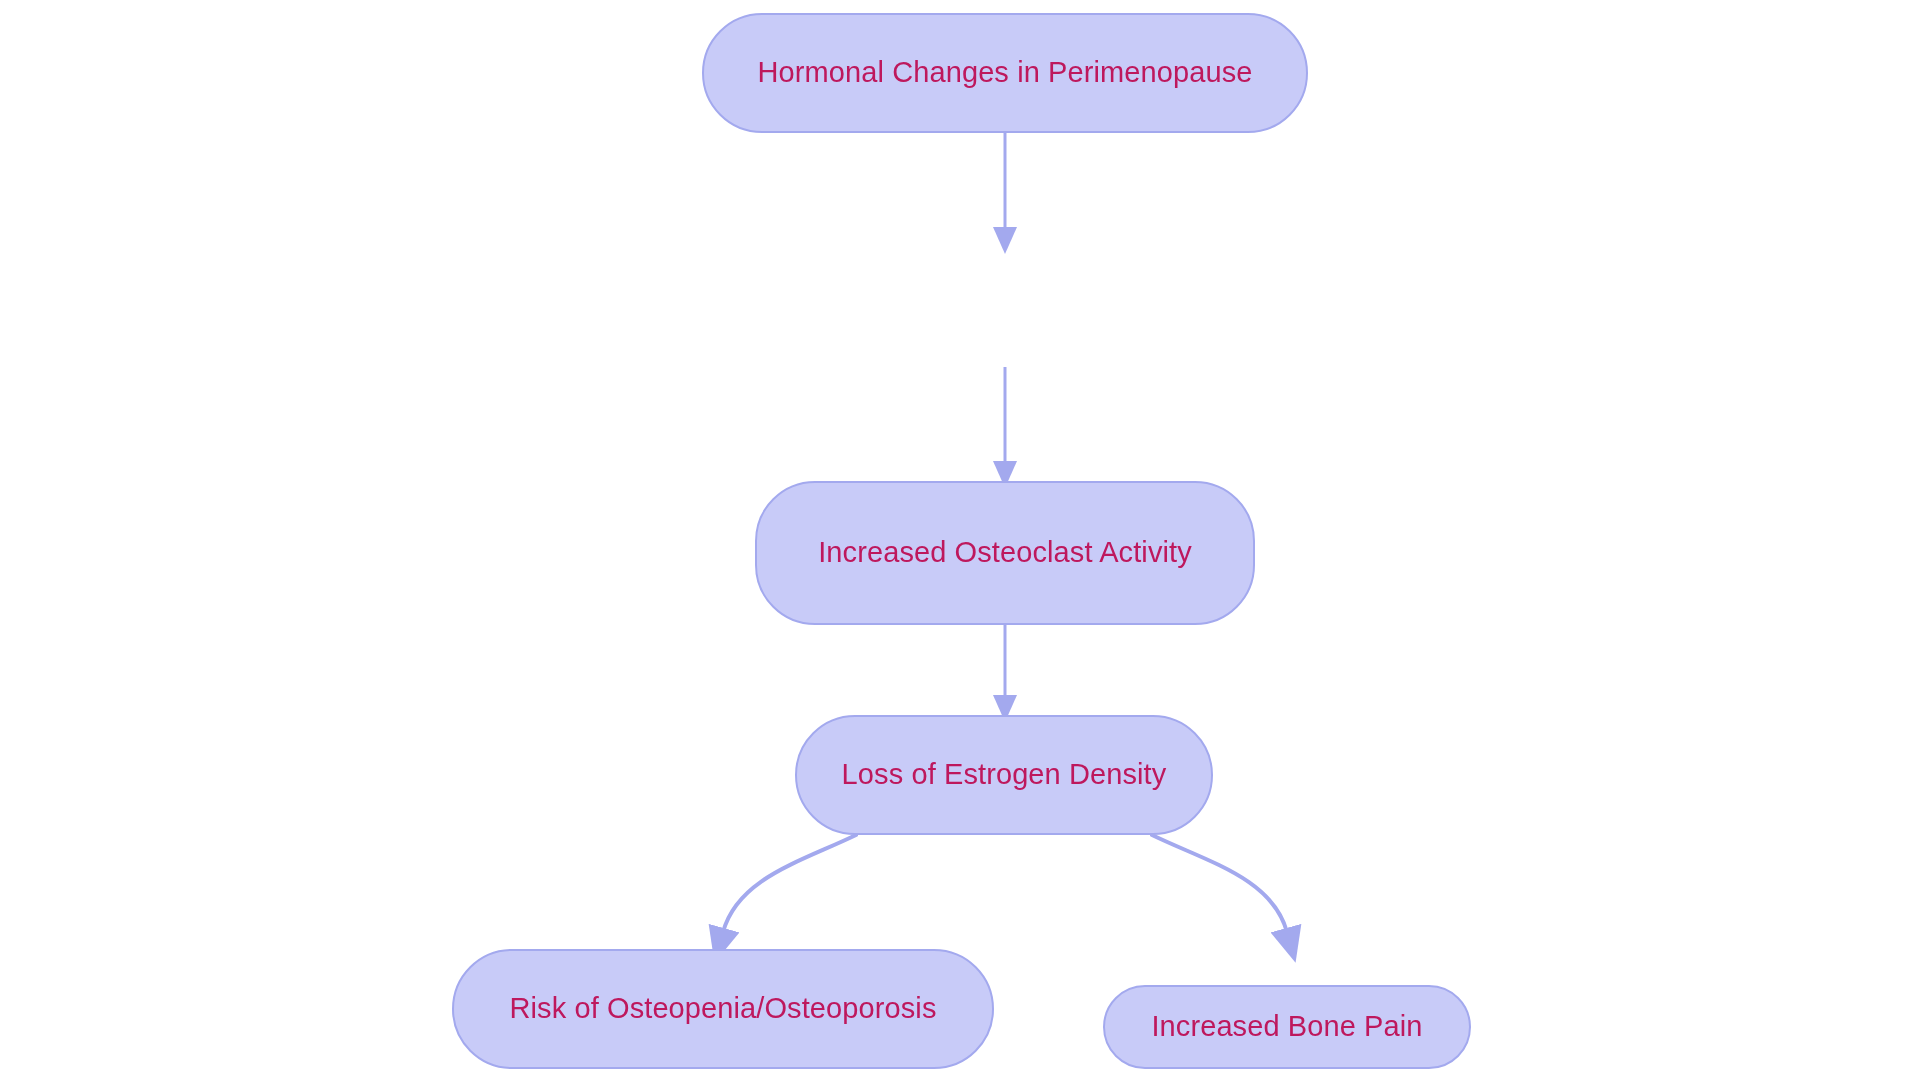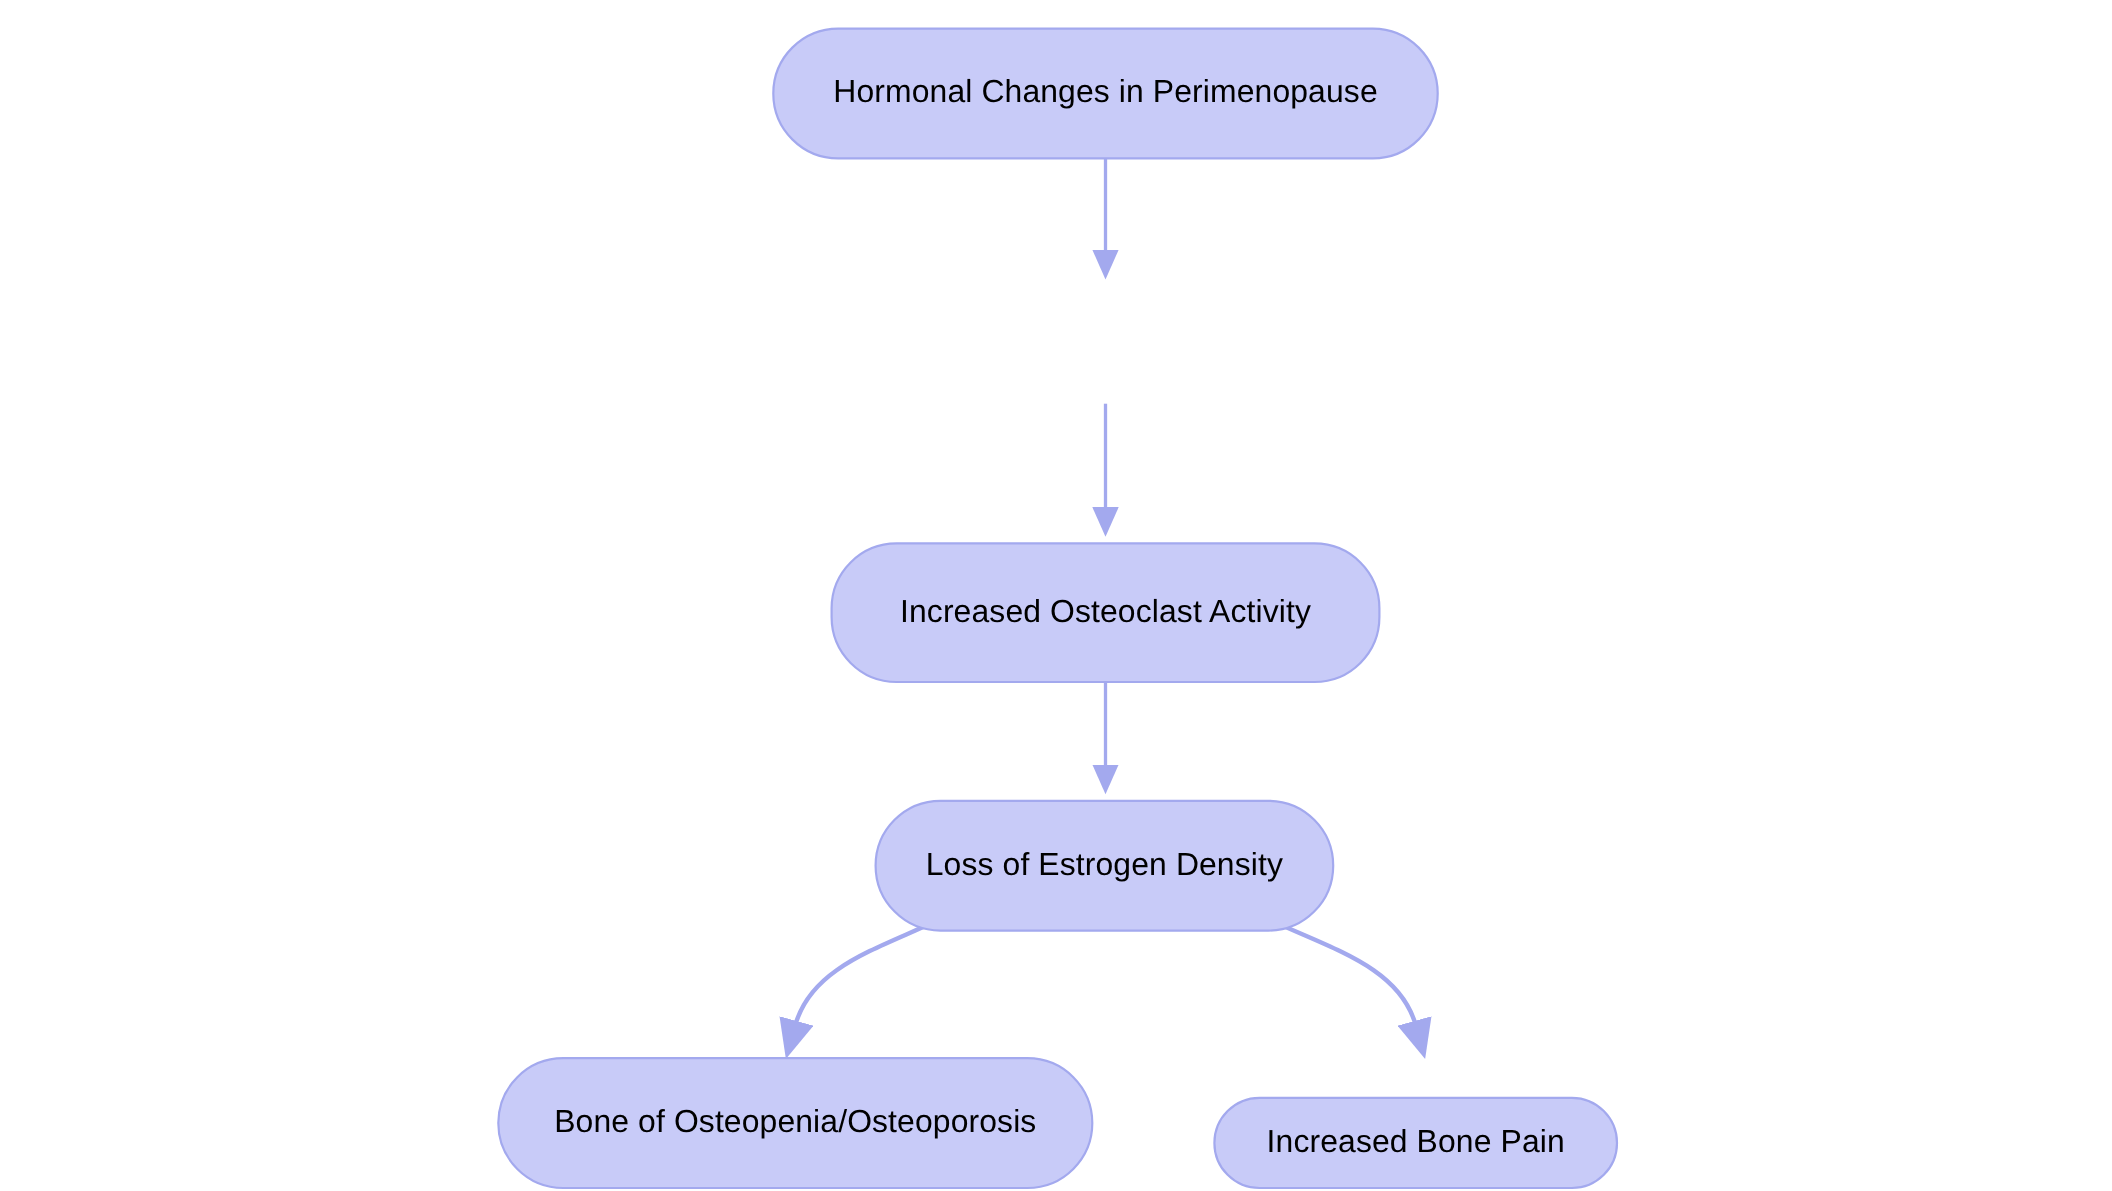--- a/index.html
+++ b/index.html
@@ -28,37 +28,36 @@
   }
   .node {
     position: absolute;
     box-sizing: border-box;
     display: flex;
     align-items: center;
     justify-content: center;
     background: #c8cbf8;
     border: 2px solid #a3a9ee;
     border-radius: 60px;
-    color: #000000;
+    color: #be185d;
     font-family: "Liberation Sans", sans-serif;
     font-size: 29px;
     font-weight: 400;
     letter-spacing: 0.1px;
     white-space: nowrap;
     text-align: center;
-    margin-top: 12px;
   }
   .node-label {
     display: block;
     line-height: 1.1;
   }
   
   #node-0 { left: 702px;  top: 13px;  width: 606px; height: 120px; }
   #node-1 { left: 700px;  top: 247px; width: 610px; height: 120px; }
-  #node-2 { left: 755px;  top: 481px; width: 500px; height: 128px; }
+  #node-2 { left: 755px;  top: 481px; width: 500px; height: 144px; }
   #node-3 { left: 795px;  top: 715px; width: 418px; height: 120px; }
   #node-4 { left: 452px;  top: 949px; width: 542px; height: 120px; }
   #node-5 { left: 1103px; top: 985px; width: 368px; height: 84px; }
 </style>
 </head>
 <body>
 
 <div id="canvas">
 
   <svg id="edge-layer" viewBox="0 0 1920 1083" width="1920" height="1083" xmlns="http://www.w3.org/2000/svg">
@@ -96,20 +95,20 @@
 
   <div class="node" id="node-2">
     <span class="node-label">Increased Osteoclast Activity</span>
   </div>
 
   <div class="node" id="node-3">
     <span class="node-label">Loss of Estrogen Density</span>
   </div>
 
   <div class="node" id="node-4">
-    <span class="node-label">Bone of Osteopenia/Osteoporosis</span>
+    <span class="node-label">Risk of Osteopenia/Osteoporosis</span>
   </div>
 
   <div class="node" id="node-5">
     <span class="node-label">Increased Bone Pain</span>
   </div>
 
 </div>
 
 </body></html>

